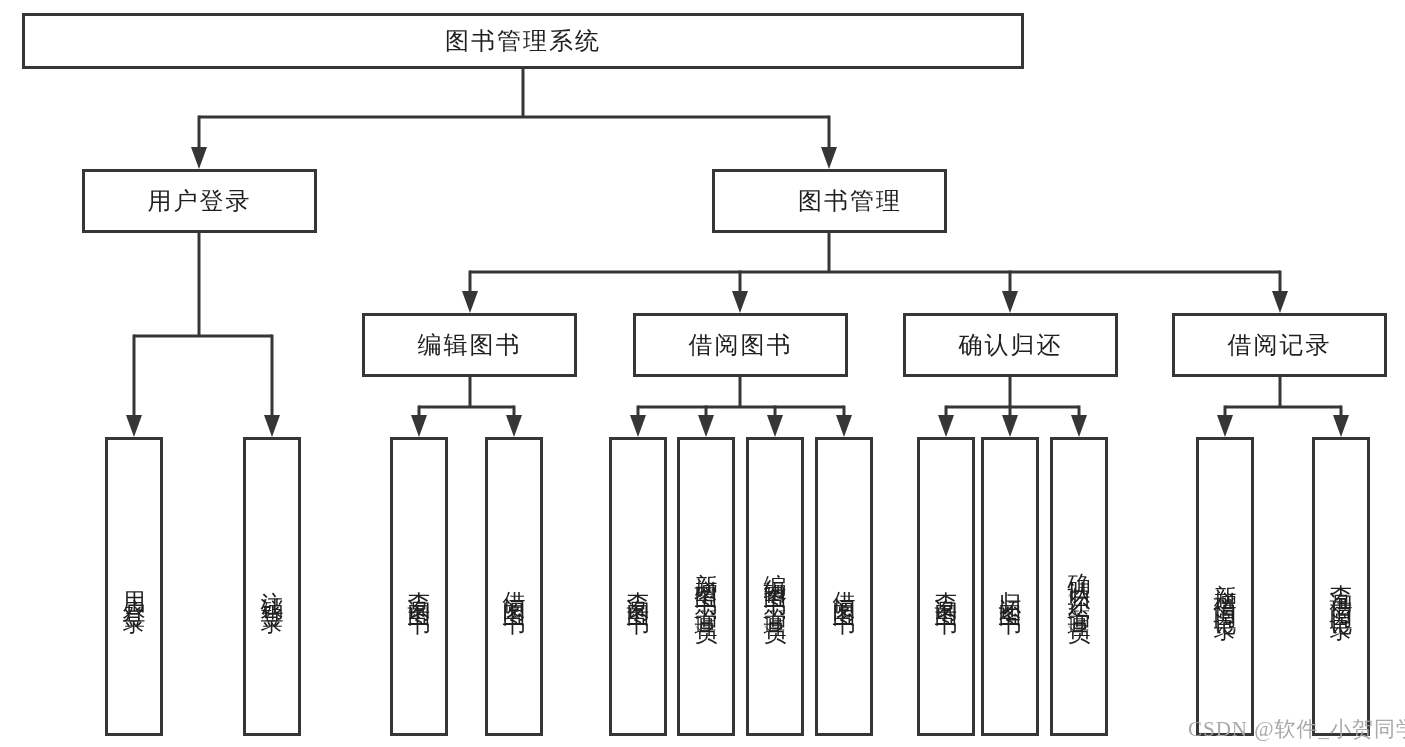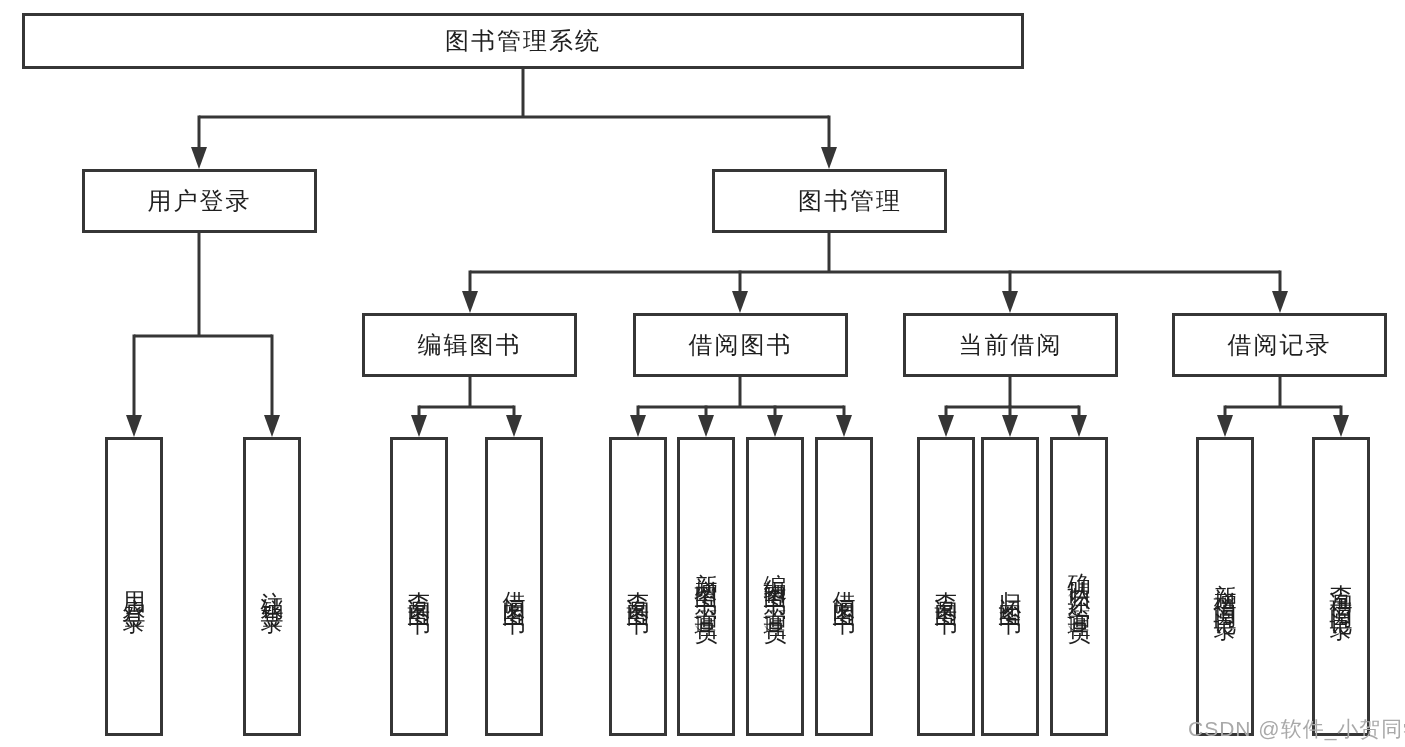--- a/index.html
+++ b/index.html
@@ -7,20 +7,21 @@
     --text:#1f1f1f;
     --watermark:#a9a9a9;
   }
   html,body{margin:0;padding:0;background:#ffffff;}
   body{font-family:"Liberation Sans","DejaVu Sans",sans-serif;}
   #diagram{
     position:relative;
     width:1405px;height:747px;
     background:#ffffff;
     overflow:hidden;
+    font-family:Liberation Serif, serif;
   }
   #wires{position:absolute;left:0;top:0;width:1405px;height:747px;color:var(--line);}
   #wires line{stroke:currentColor;stroke-width:3;}
   #wires polygon{fill:currentColor;stroke:none;}
   .hbox{
     position:absolute;
     box-sizing:border-box;
     border:3px solid var(--line);
     background:#ffffff;
     display:flex;align-items:center;justify-content:center;
@@ -134,21 +135,21 @@
     <polygon points="1333,415 1349,415 1341,437"></polygon>
   </svg>
 
   <div class="hbox root">图书管理系统</div>
 
   <div class="hbox n-user-login">用户登录</div>
   <div class="hbox n-book-mgmt">图书管理</div>
 
   <div class="hbox n-new-book">编辑图书</div>
   <div class="hbox n-book-borrow">借阅图书</div>
-  <div class="hbox n-current-borrow">当前借阅</div>
+  <div class="hbox n-current-borrow">确认归还</div>
   <div class="hbox n-borrow-records">借阅记录</div>
 
   <div class="vbox l-user-login">用户登录</div>
   <div class="vbox l-logout">注销登录</div>
 
   <div class="vbox l-nb-query">查询图书</div>
   <div class="vbox l-nb-borrow">借阅图书</div>
 
   <div class="vbox l-bb-query">查询图书</div>
   <div class="vbox l-bb-add">新增图书（管理员）</div>

